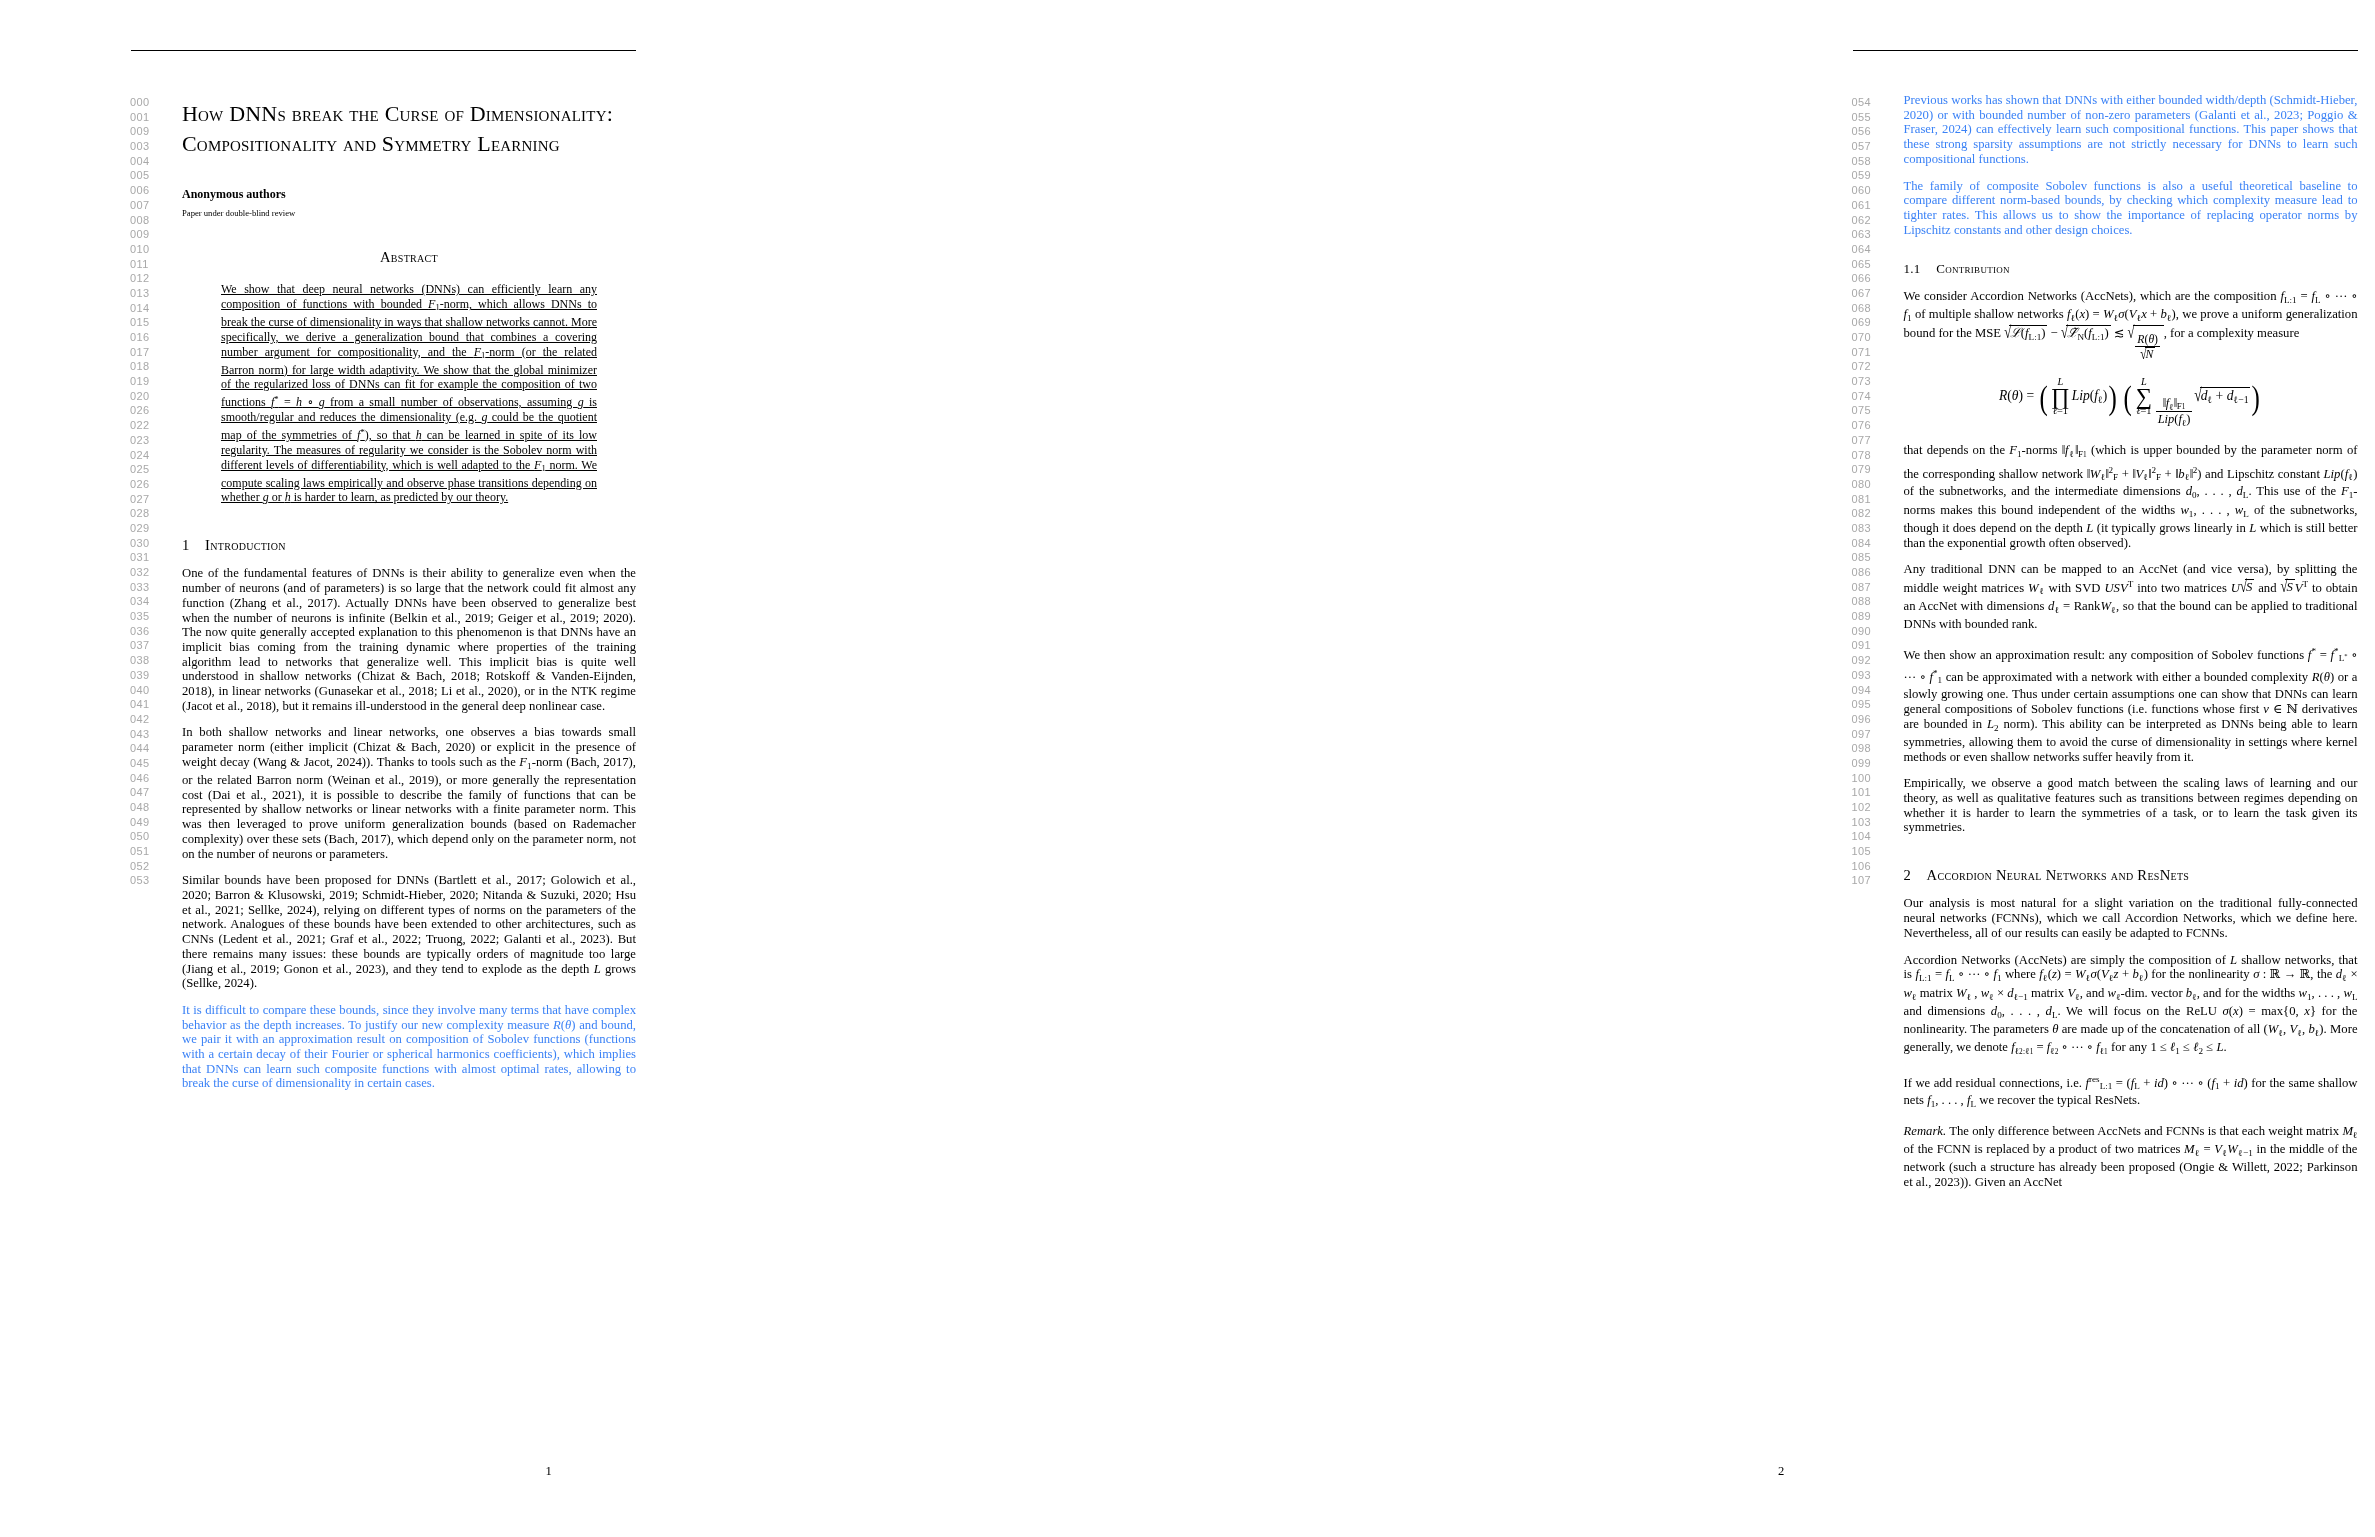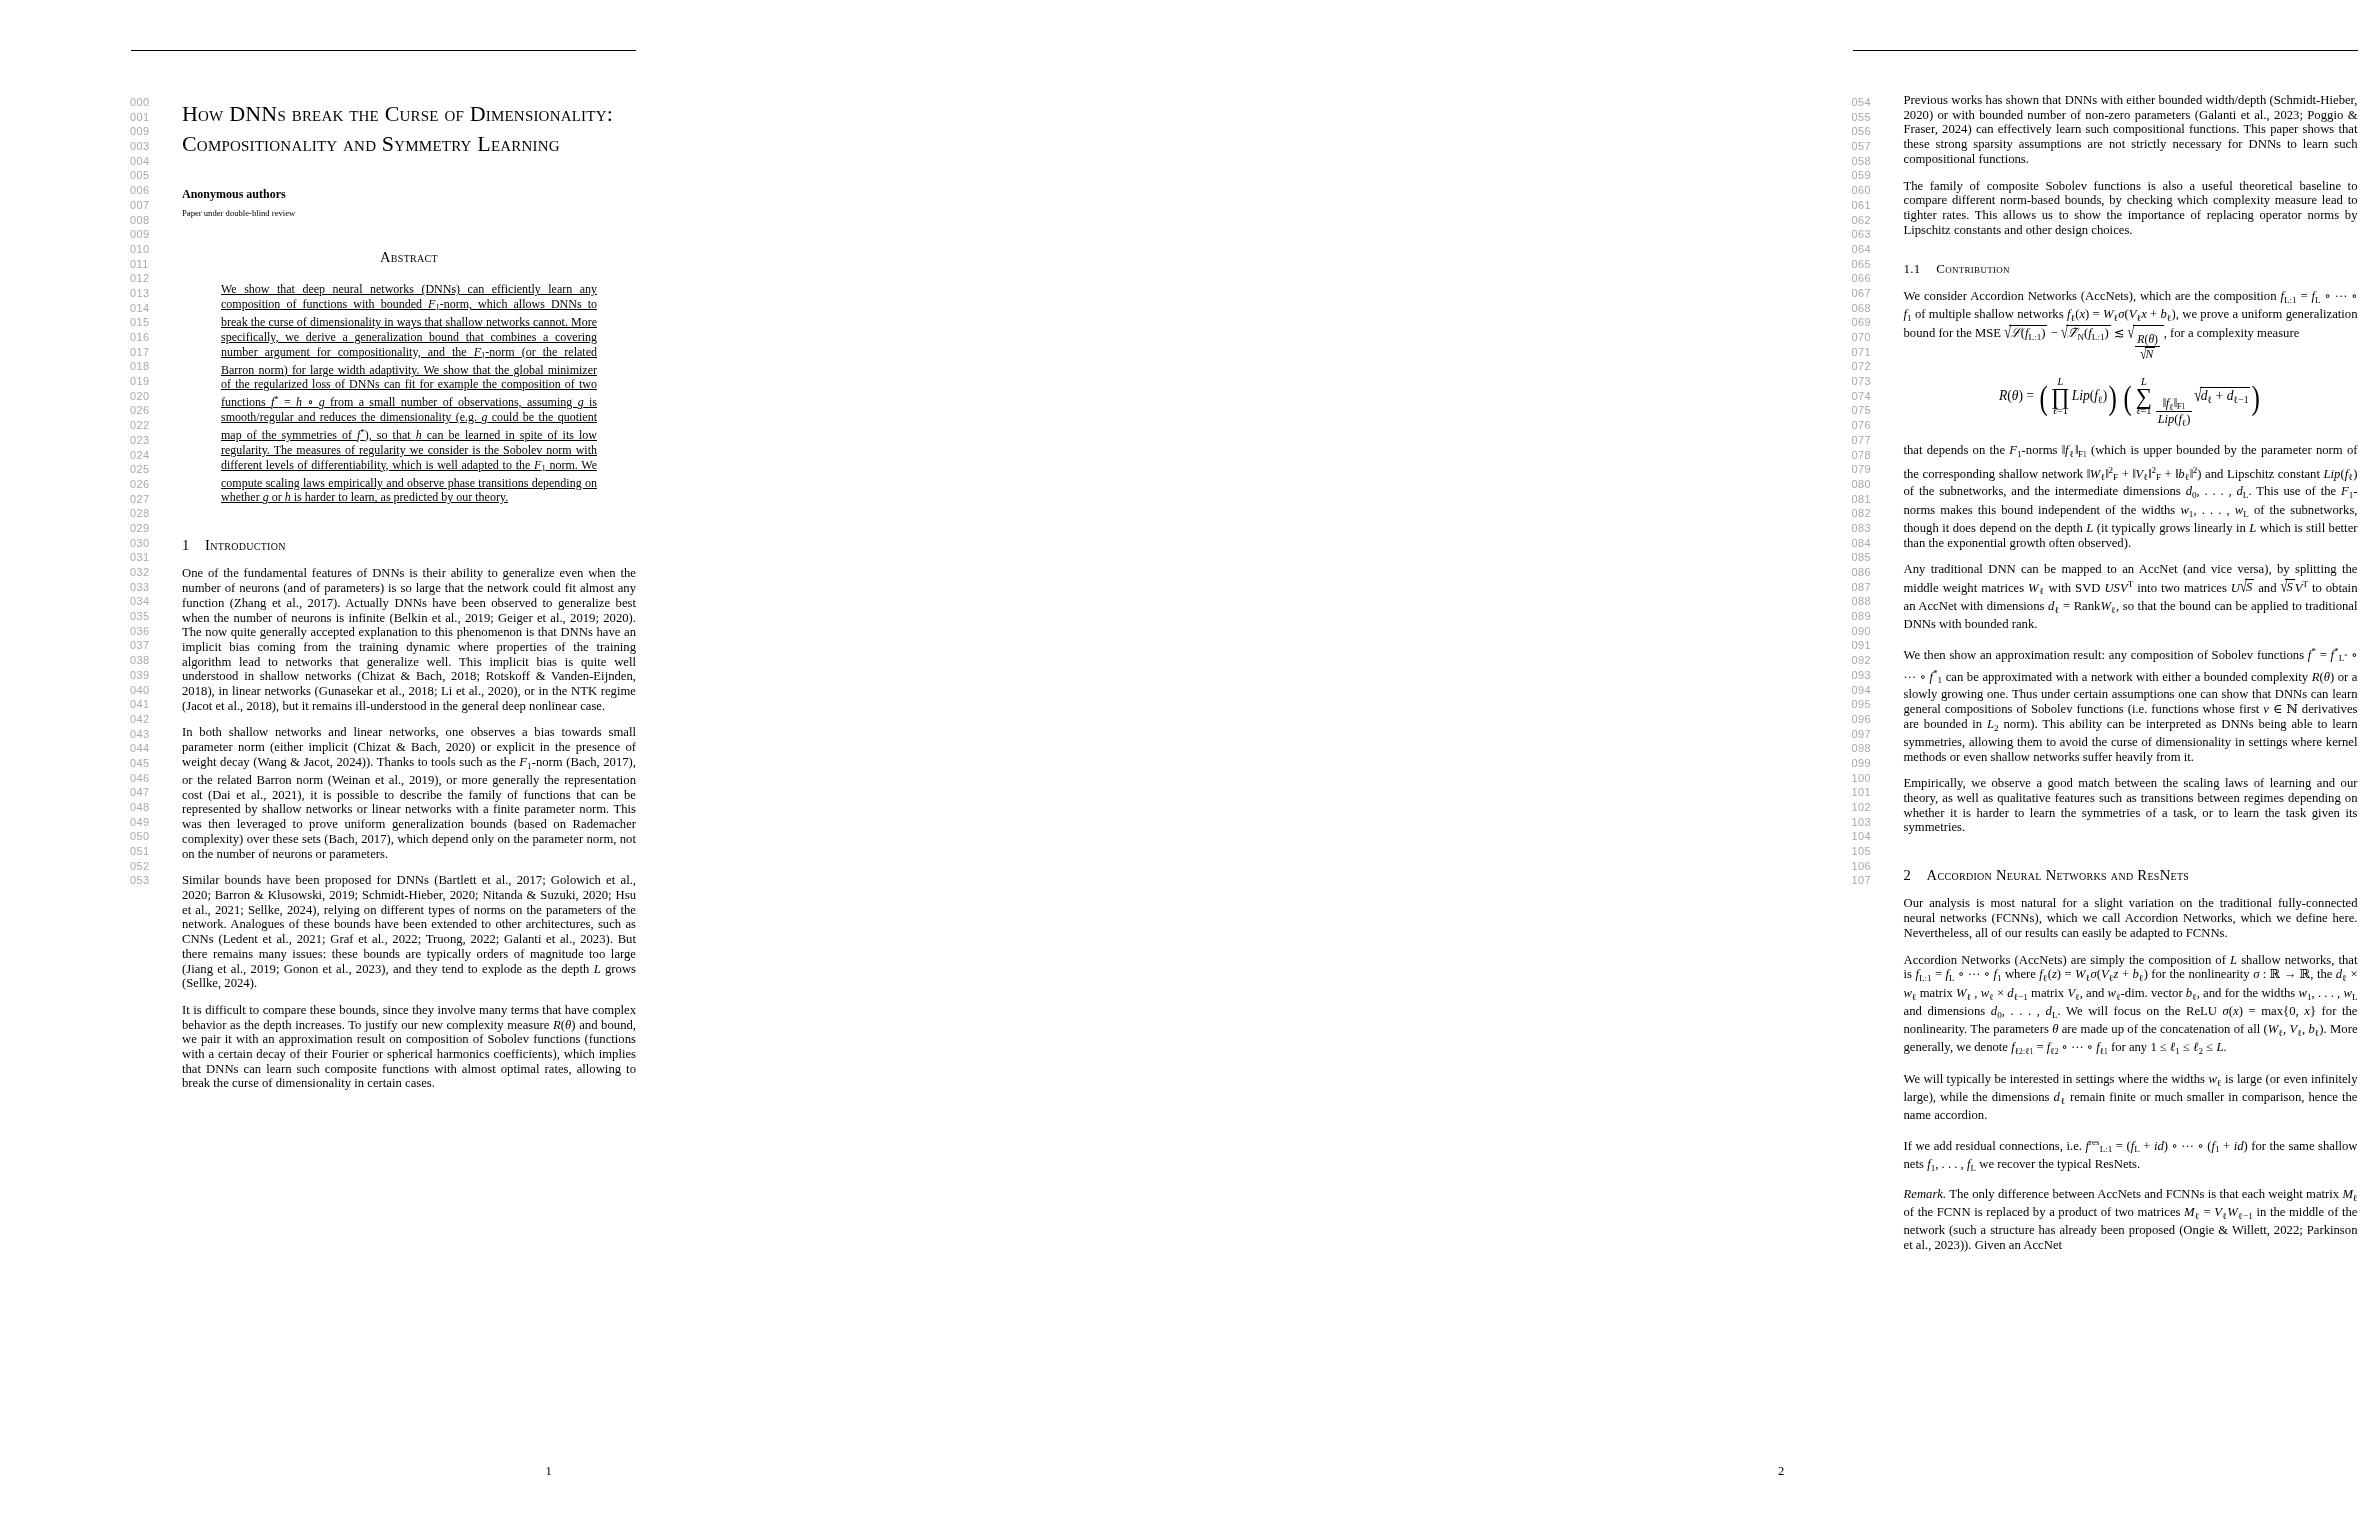--- a/index.html
+++ b/index.html
@@ -109,21 +109,21 @@
     font-variant: small-caps;
     font-weight: normal;
     letter-spacing: 0.3px;
     margin: 25px 0 11.6px 0;
     text-align: left;
     display: flex; gap: 15.5px;
   }
   h3.subsec .num { font-variant: normal; }
 
   p.para { margin: 0 0 12px 0; }
-  .red { color: #000000; }
+  .red { color: #3b82f6; }
 
   
   .mi { font-style: italic; font-family: "Liberation Serif", serif; }
   .sub { font-size: 0.72em; vertical-align: -0.28em; }
   .sup { font-size: 0.72em; vertical-align: 0.5em; }
   .cal { font-style: italic; font-family: "Liberation Serif", serif; }
   .sqrt {
     display: inline-block;
     border-top: 1px solid #000;
     padding: 0 1.9px 0 1px;
@@ -466,24 +466,20 @@
 
       <p class="para">
         Accordion Networks (AccNets) are simply the composition of <span class="mi">L</span> shallow networks, that is <span class="mi">f</span><span class="sub">L:1</span> =
         <span class="mi">f</span><span class="sub">L</span> ∘ ··· ∘ <span class="mi">f</span><span class="sub">1</span> where <span class="mi">f</span><span class="sub">ℓ</span>(<span class="mi">z</span>) = <span class="mi">W</span><span class="sub">ℓ</span><span class="mi">σ</span>(<span class="mi">V</span><span class="sub">ℓ</span><span class="mi">z</span> + <span class="mi">b</span><span class="sub">ℓ</span>) for the nonlinearity <span class="mi">σ</span> : ℝ → ℝ, the <span class="mi">d</span><span class="sub">ℓ</span> × <span class="mi">w</span><span class="sub">ℓ</span> matrix
         <span class="mi">W</span><span class="sub">ℓ</span> , <span class="mi">w</span><span class="sub">ℓ</span> × <span class="mi">d</span><span class="sub">ℓ−1</span> matrix <span class="mi">V</span><span class="sub">ℓ</span>, and <span class="mi">w</span><span class="sub">ℓ</span>-dim. vector <span class="mi">b</span><span class="sub">ℓ</span>, and for the widths <span class="mi">w</span><span class="sub">1</span>, . . . , <span class="mi">w</span><span class="sub">L</span> and dimensions
         <span class="mi">d</span><span class="sub">0</span>, . . . , <span class="mi">d</span><span class="sub">L</span>. We will focus on the ReLU <span class="mi">σ</span>(<span class="mi">x</span>) = max{0, <span class="mi">x</span>} for the nonlinearity. The parameters <span class="mi">θ</span> are
         made up of the concatenation of all (<span class="mi">W</span><span class="sub">ℓ</span>, <span class="mi">V</span><span class="sub">ℓ</span>, <span class="mi">b</span><span class="sub">ℓ</span>). More generally, we denote <span class="mi">f</span><span class="sub">ℓ<span style="font-size:.8em">2</span>:ℓ<span style="font-size:.8em">1</span></span> = <span class="mi">f</span><span class="sub">ℓ<span style="font-size:.8em">2</span></span> ∘ ··· ∘ <span class="mi">f</span><span class="sub">ℓ<span style="font-size:.8em">1</span></span>
         for any 1 ≤ <span class="mi">ℓ</span><span class="sub">1</span> ≤ <span class="mi">ℓ</span><span class="sub">2</span> ≤ <span class="mi">L</span>.
       </p>
 
-      <p class="para">
-        We will typically be interested in settings where the widths <span class="mi">w</span><span class="sub">ℓ</span> is large (or even infinitely large), while
-        the dimensions <span class="mi">d</span><span class="sub">ℓ</span> remain finite or much smaller in comparison, hence the name accordion.
-      </p>
 
       <p class="para">
         If we add residual connections, i.e. <span class="mi">f</span><span class="sup">res</span><span class="sub">L:1</span> = (<span class="mi">f</span><span class="sub">L</span> + <span class="mi">id</span>) ∘ ··· ∘ (<span class="mi">f</span><span class="sub">1</span> + <span class="mi">id</span>) for the same shallow nets
         <span class="mi">f</span><span class="sub">1</span>, . . . , <span class="mi">f</span><span class="sub">L</span> we recover the typical ResNets.
       </p>
 
       <p class="para">
         <i>Remark.</i>
         The only difference between AccNets and FCNNs is that each weight matrix <span class="mi">M</span><span class="sub">ℓ</span> of the
         FCNN is replaced by a product of two matrices <span class="mi">M</span><span class="sub">ℓ</span> = <span class="mi">V</span><span class="sub">ℓ</span><span class="mi">W</span><span class="sub">ℓ−1</span> in the middle of the network (such a

